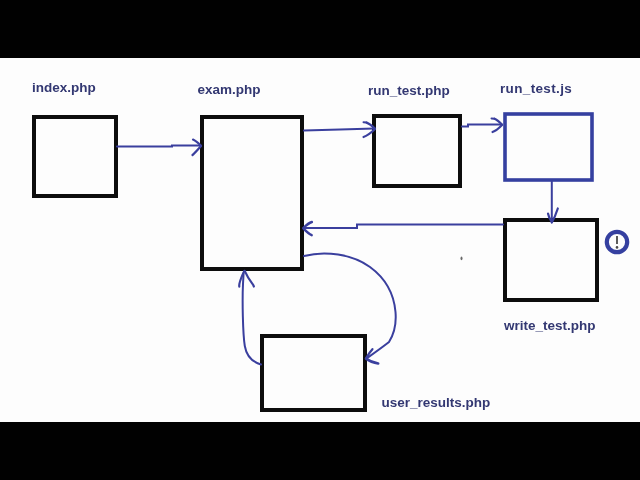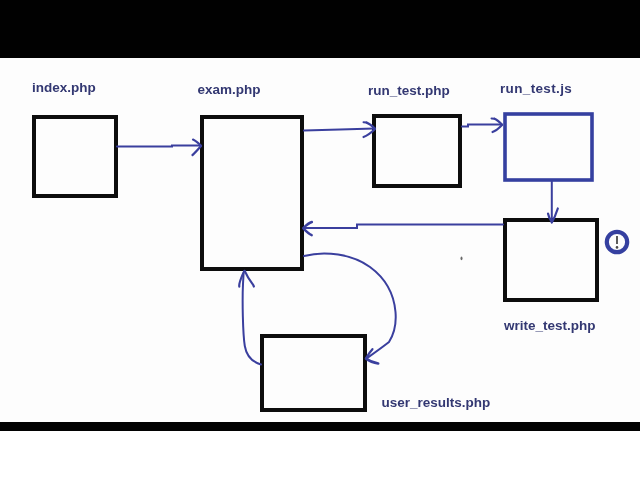--- a/index.html
+++ b/index.html
@@ -1,16 +1,16 @@
 <!DOCTYPE html>
 <html><head>
 <meta charset="utf-8">
 <style>
   html,body{margin:0;padding:0;background:#fff;}
-  #stage{position:relative;width:640px;height:431px;overflow:hidden;background:#fdfdfd;}
+  #stage{position:relative;width:640px;height:480px;overflow:hidden;background:#fdfdfd;}
   svg{display:block;}
   text{font-family:"Liberation Sans",sans-serif;font-weight:bold;fill:#333872;}
 </style>
 </head>
 <body>
 <div id="stage">
 <svg width="640" height="480" viewBox="0 0 640 480" xmlns="http://www.w3.org/2000/svg">
 
   <rect x="0" y="0" width="640" height="480" fill="#fdfdfd"></rect>
 

